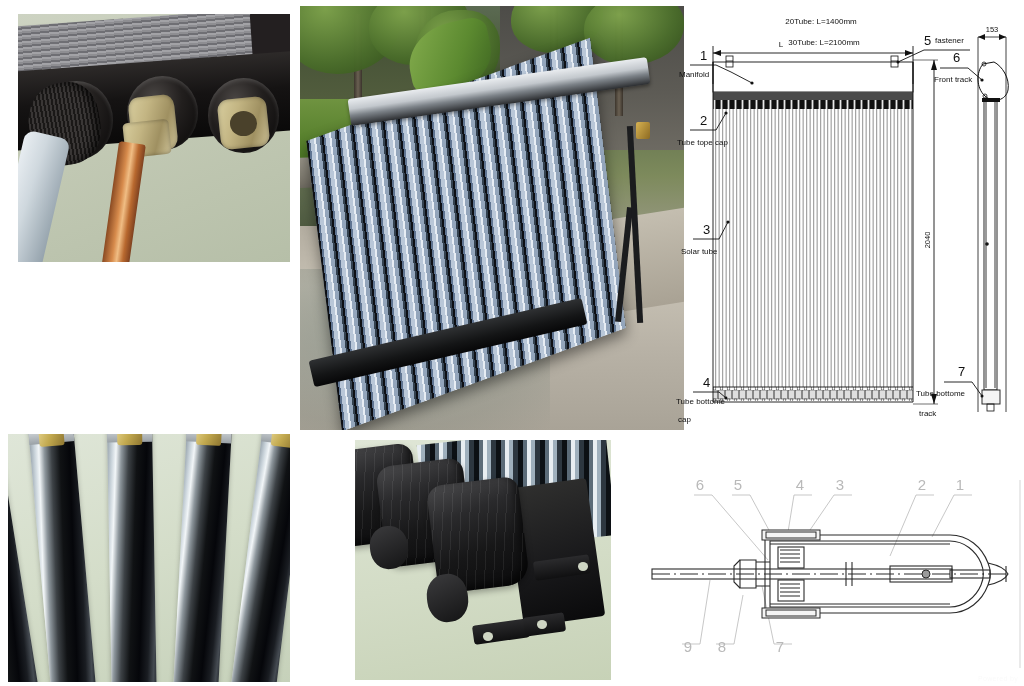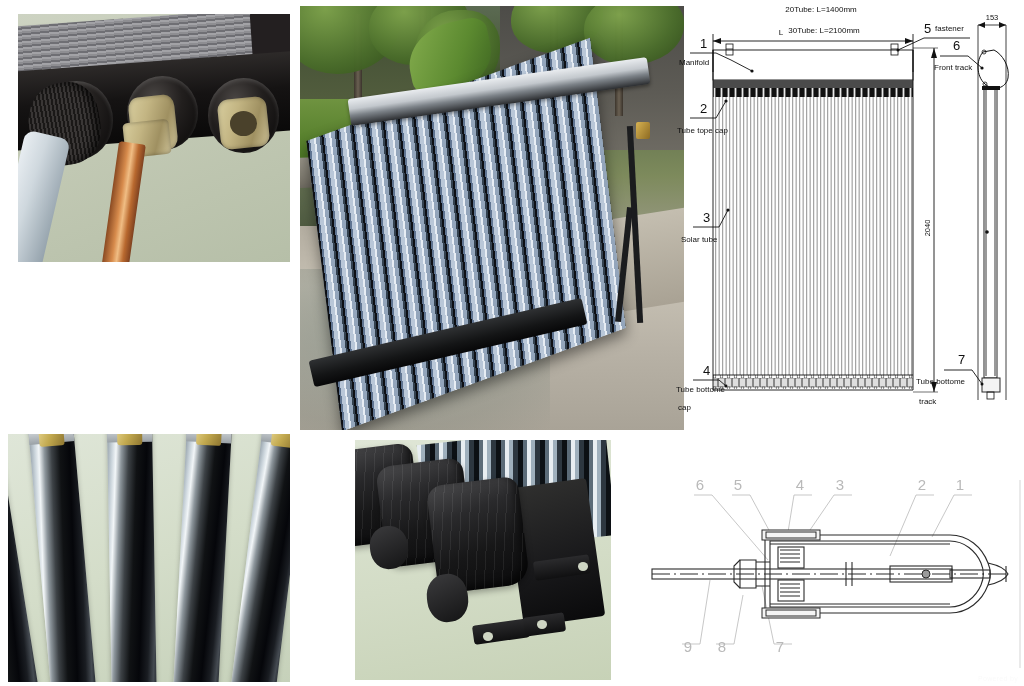--- a/index.html
+++ b/index.html
@@ -262,21 +262,21 @@
   #photo-track .br3 { left:66%; top:73%; width:16%; transform:rotate(-8deg); }
   #photo-track .hole {
     position:absolute; width:4%; height:3.6%; border-radius:50%;
     background:#cfd6c4;
   }
   #photo-track .h1 { left:87%; top:51%; }
   #photo-track .h2 { left:50%; top:80%; }
   #photo-track .h3 { left:71%; top:75%; }
 
   
-  #drawing-elevation { left: 676px; top: 0px; width: 348px; height: 450px; }
+  #drawing-elevation { left: 676px; top: 12px; width: 348px; height: 450px; }
   #drawing-elevation svg { display:block; }
   .dw-txt { font-family:"Liberation Sans", sans-serif; fill:#111; }
   .dw-num { font-size:13px; fill:#111; }
   .dw-lbl { font-size:8px; fill:#111; }
   .dw-dim { font-size:7.5px; fill:#111; }
   .dw-ln  { stroke:#111; fill:none; }
 
   
   #drawing-section { left: 650px; top: 462px; width: 374px; height: 224px; }
   #drawing-section svg { display:block; }

